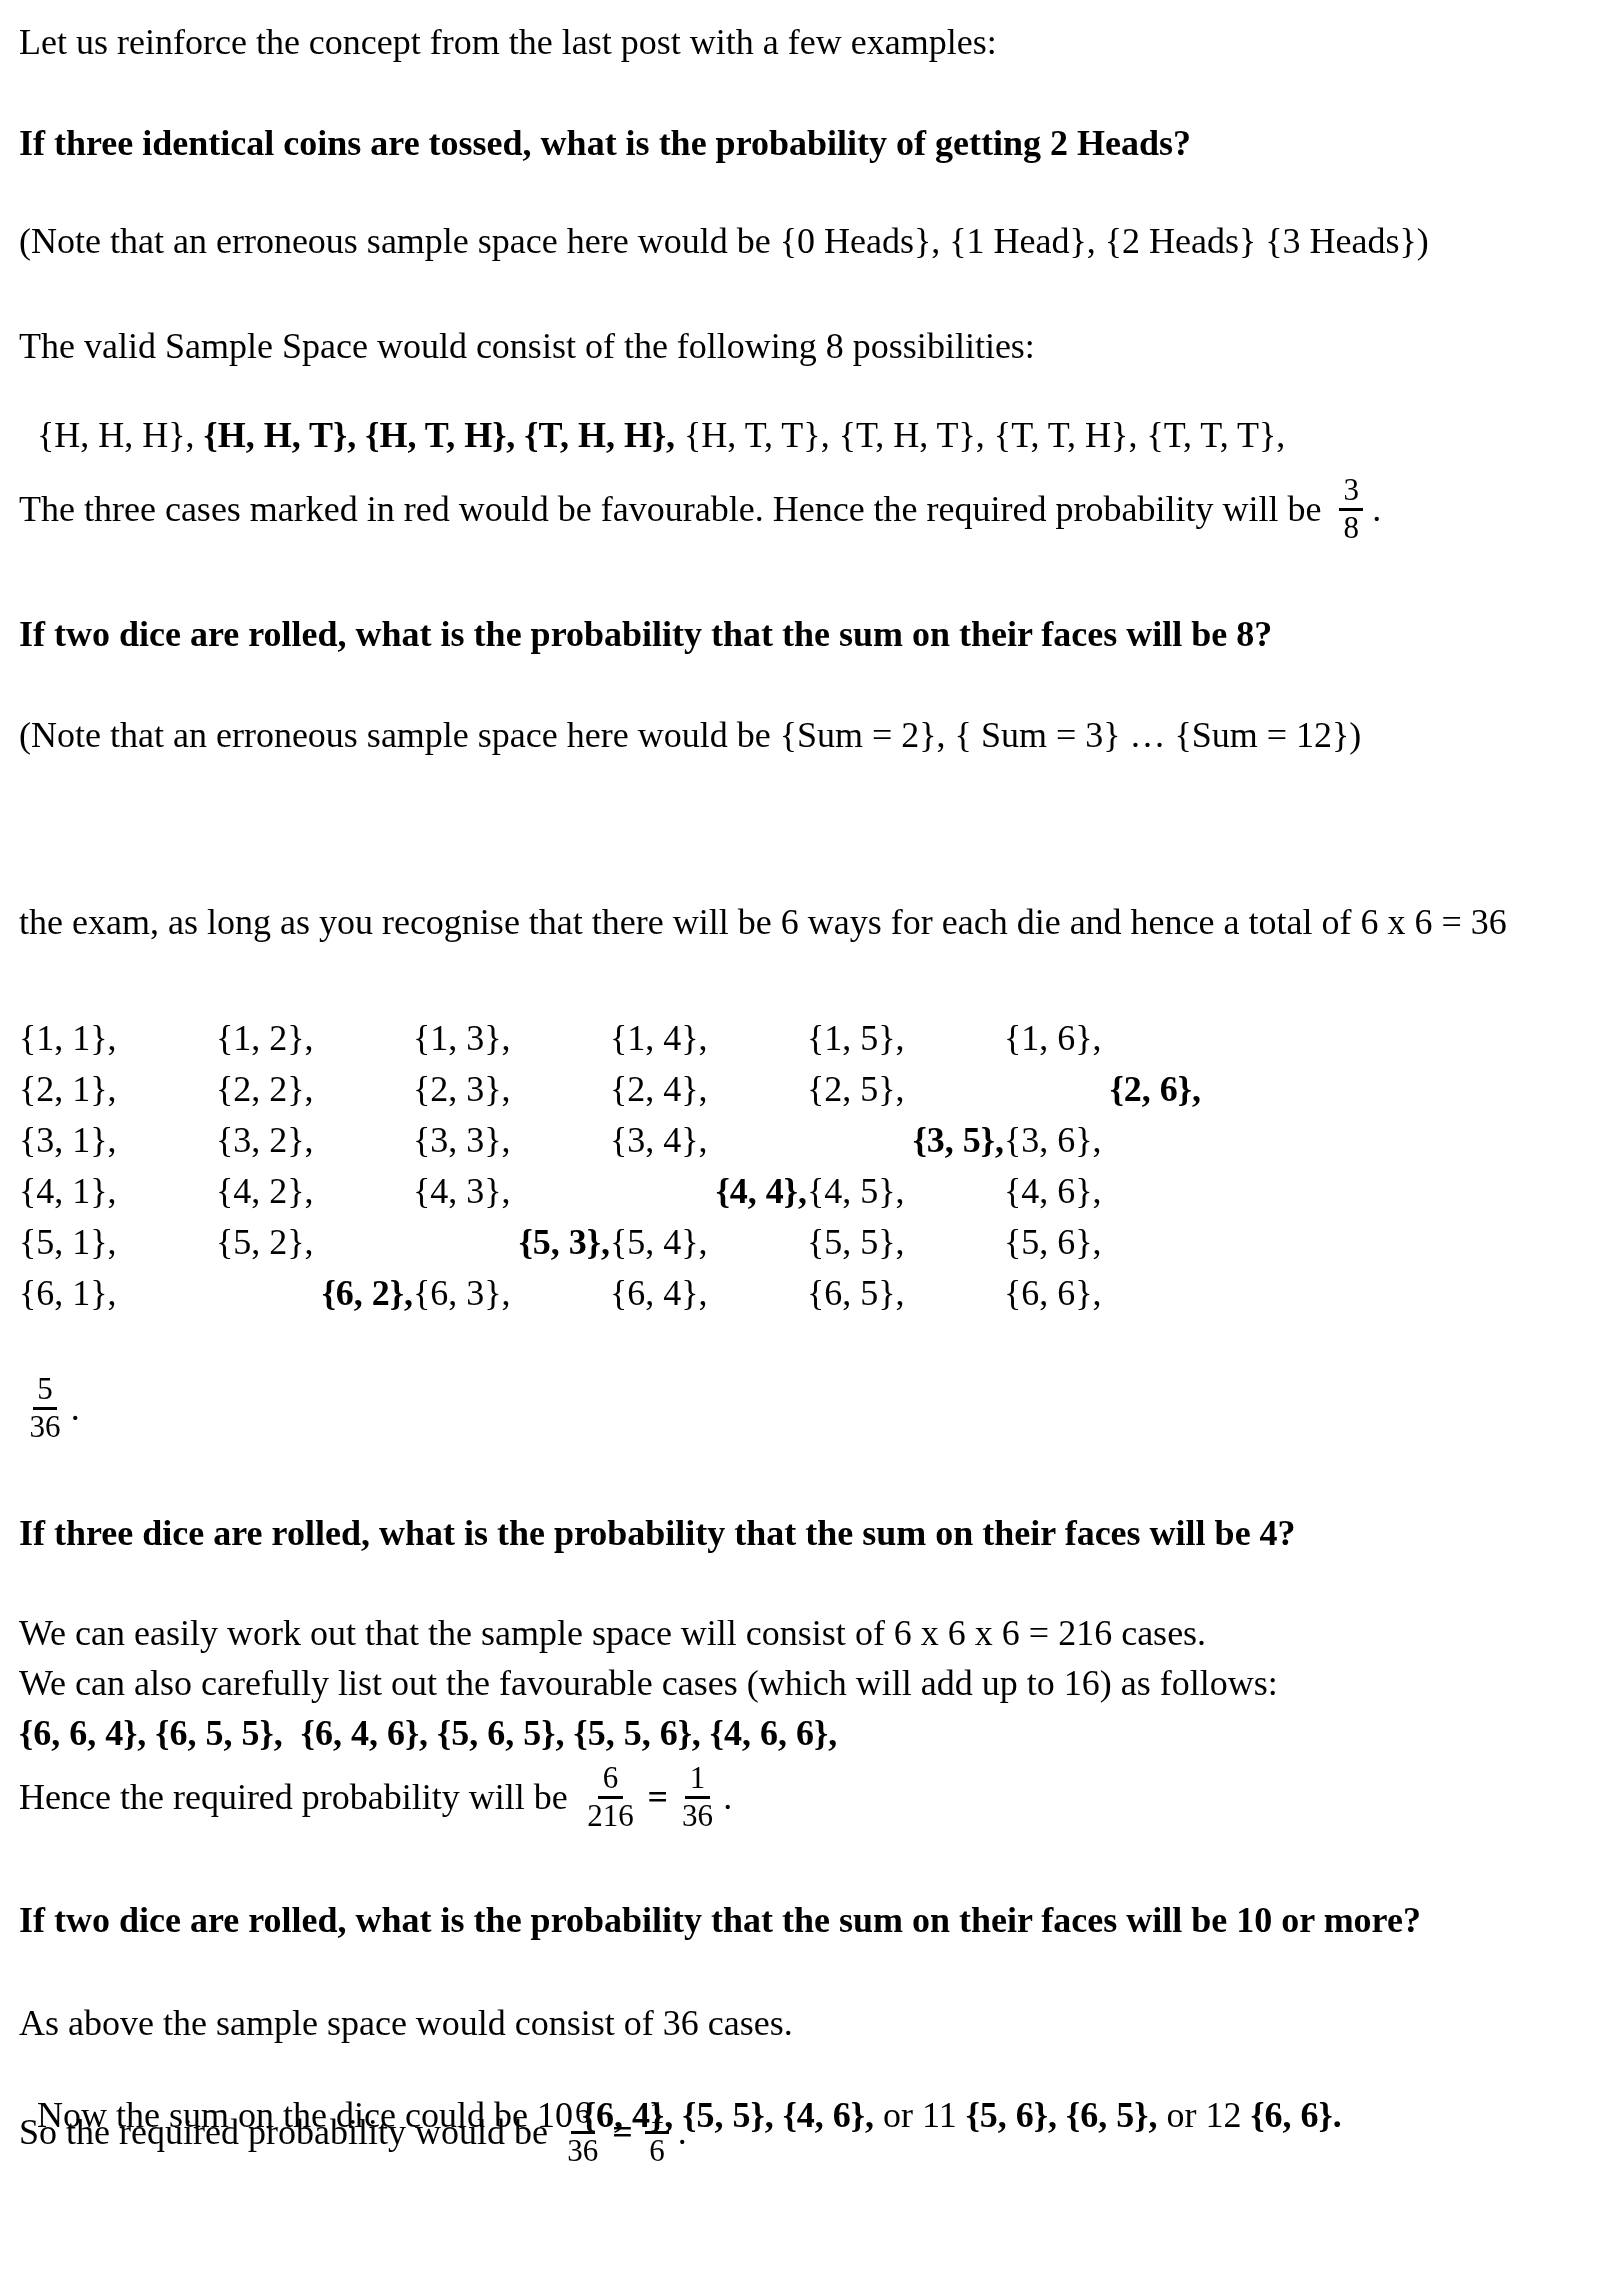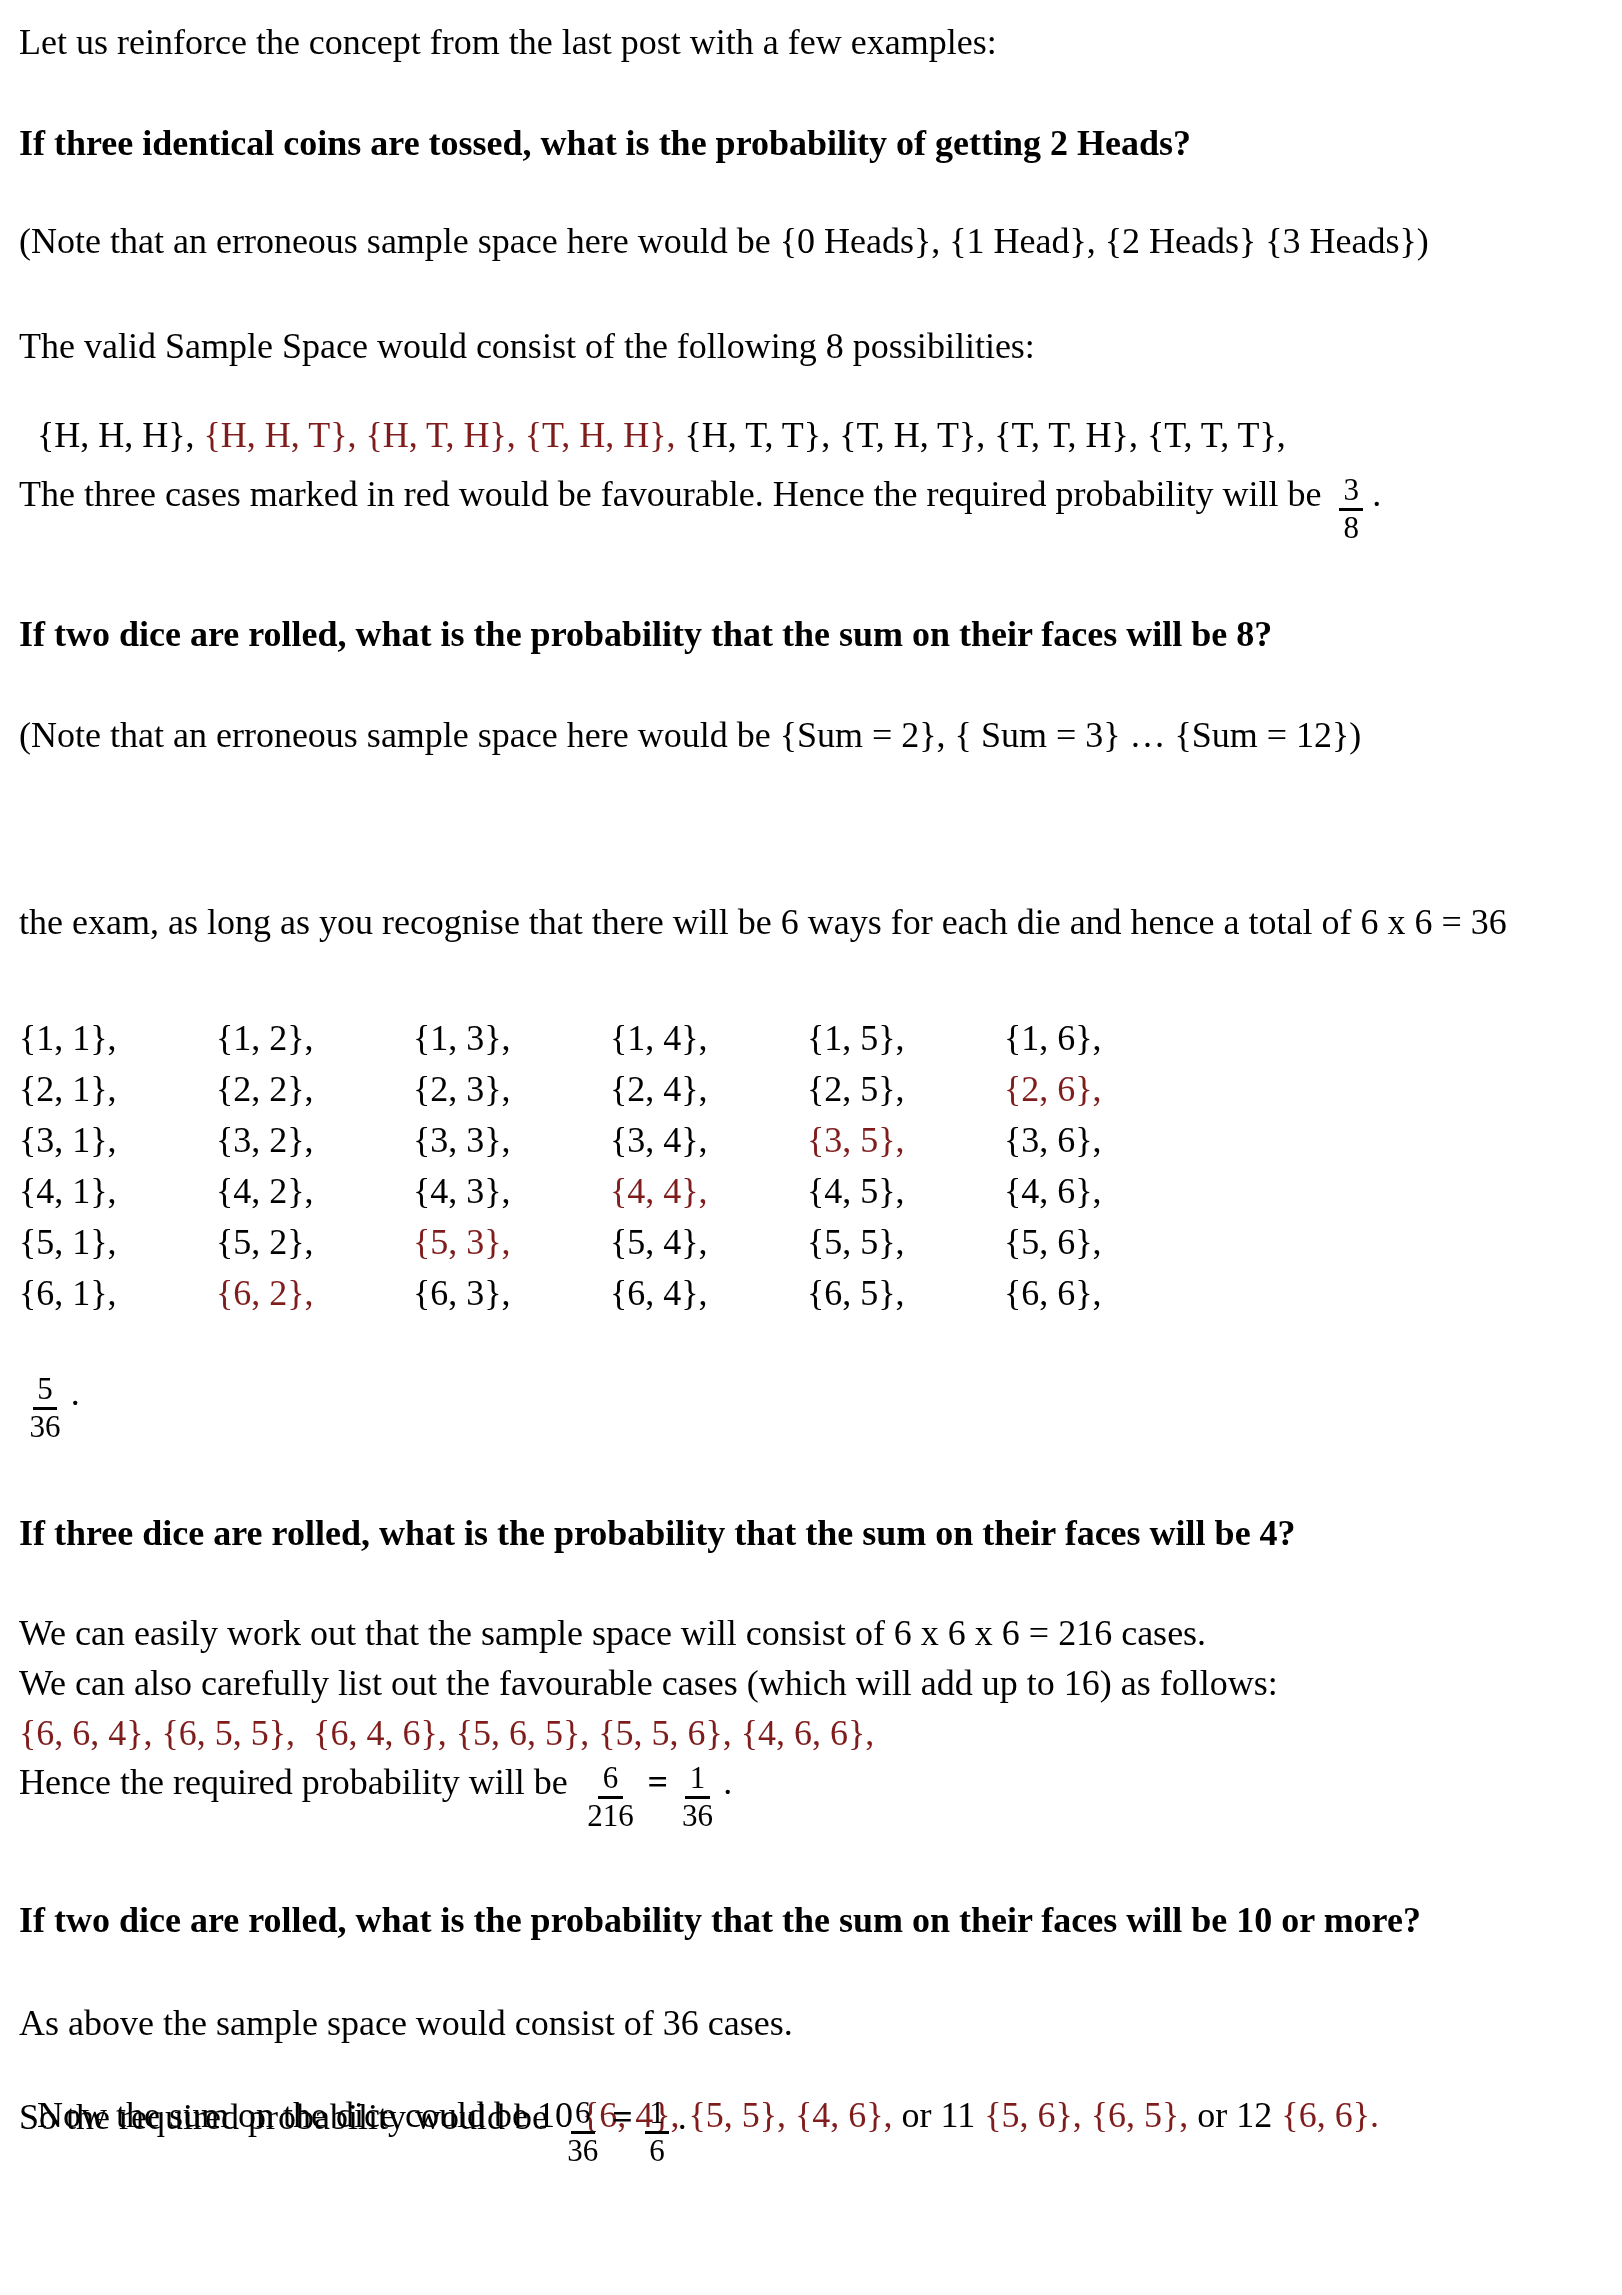--- a/index.html
+++ b/index.html
@@ -4,28 +4,28 @@
 <style>
   html,body{margin:0;padding:0;}
   body{
     width:1623px;height:2295px;position:relative;overflow:hidden;
     background:#ffffff;color:#000000;
     font-family:"Liberation Serif","DejaVu Serif",serif;
     font-size:36px;
   }
   .block{position:absolute;left:19px;white-space:pre;line-height:42px;}
   .bold{font-weight:bold;}
-  .red{color:#7f1d1d;font-weight:normal;}
+  .red{color:#000000;font-weight:bold;text-align:right;}
   .para-line{white-space:pre;line-height:51px;}
   .grid{
     position:absolute;left:19px;top:1017px;
     display:grid;grid-template-columns:repeat(6,197px);grid-auto-rows:51px;
   }
   .cell{white-space:pre;}
-  .fracline{display:flex;align-items:flex-start;white-space:pre;}
+  .fracline{display:flex;align-items:center;white-space:pre;}
   .frac{
     display:inline-flex;flex-direction:column;align-items:center;
     font-size:31px;line-height:1.12;margin:0 8.7px;
   }
   .frac .num{border-bottom:3.5px solid #000;padding:0 4.4px;}
   .frac .den{padding:0 1.7px;}
   .eq{font-weight:bold;margin:0 3.5px;}
 </style>
 </head>
 <body>

